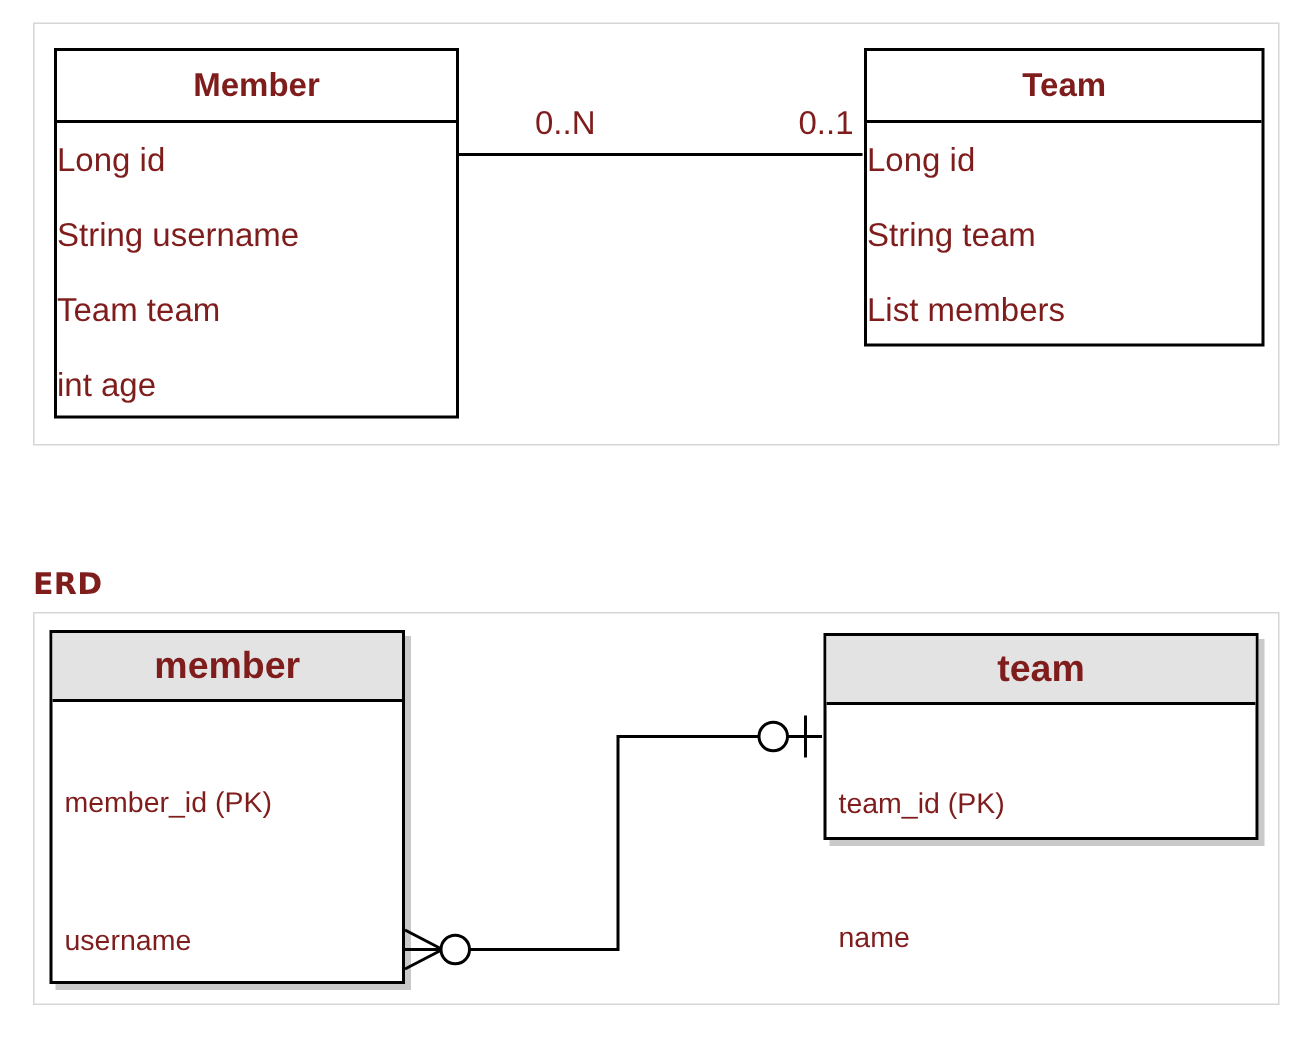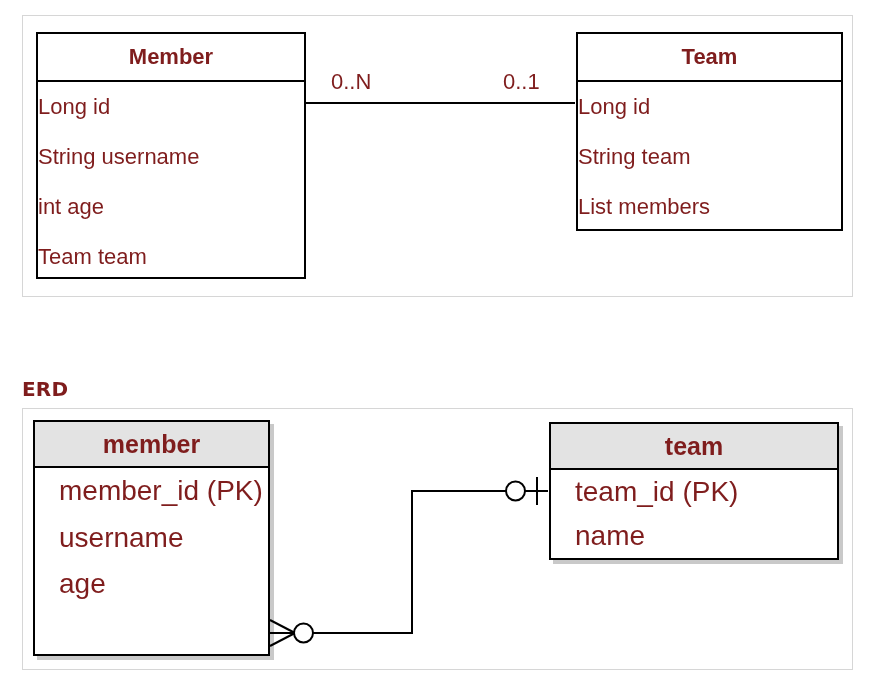--- a/index.html
+++ b/index.html
@@ -21,21 +21,21 @@
   .uml-team{left:575px;top:31px;width:267px;height:199px;}
   .uml-title{
     height:46px;line-height:46px;text-align:center;font-weight:bold;font-size:22px;
     border-bottom:2px solid #000;
   }
   .uml-row{height:50px;line-height:50px;font-size:22px;white-space:nowrap;}
   .bold{font-weight:normal;}
 
   
   .mult-label{
-    position:absolute;width:66px;height:26px;line-height:26px;text-align:left;
+    position:absolute;width:66px;height:26px;line-height:26px;text-align:right;
     font-size:22px;top:68px;
   }
   .mult-left{left:330px;}
   .mult-right{left:502px;}
 
   
   .erd-heading{
     position:absolute;left:22px;top:377px;font-family:"DejaVu Sans",sans-serif;
     font-weight:bold;font-size:20px;letter-spacing:0.2px;
   }
@@ -44,40 +44,40 @@
   .erd-table{
     position:absolute;background:#ffffff;border:2px solid #000;box-sizing:border-box;
     box-shadow:4px 4px 0 #c9c9c9;
   }
   .erd-member{left:33px;top:420px;width:237px;height:236px;}
   .erd-team{left:549px;top:422px;width:290px;height:138px;}
   .erd-title{
     height:44px;line-height:44px;text-align:center;font-weight:bold;font-size:25px;
     background:#e3e3e3;border-bottom:2px solid #000;
   }
-  .erd-row{padding-left:24px;font-size:28px;white-space:nowrap;display:flex;align-items:center;}
+  .erd-row{padding-left:8px;font-size:19px;white-space:nowrap;display:flex;align-items:center;margin-top:45px;}
   .erd-member .erd-row{height:46.5px;}
   .erd-team .erd-row{height:44px;}
 
   
   .connectors{position:absolute;left:0;top:0;width:872px;height:692px;pointer-events:none;}
 </style>
 </head>
 <body>
 
 <div class="canvas">
 
   <section class="panel panel-uml">
 
     <div class="uml-box uml-member" style="left:13px;top:16px;">
       <div class="uml-title">Member</div>
       <div class="uml-row">Long id</div>
       <div class="uml-row">String username</div>
+      <div class="uml-row bold">Team team</div>
       <div class="uml-row">int age</div>
-      <div class="uml-row bold">Team team</div>
     </div>
 
     <div class="uml-box uml-team" style="left:553px;top:16px;">
       <div class="uml-title">Team</div>
       <div class="uml-row">Long id</div>
       <div class="uml-row">String team</div>
       <div class="uml-row bold">List members</div>
     </div>
 
     <div class="mult-label mult-left" style="left:308px;top:53px;">0..N</div>

